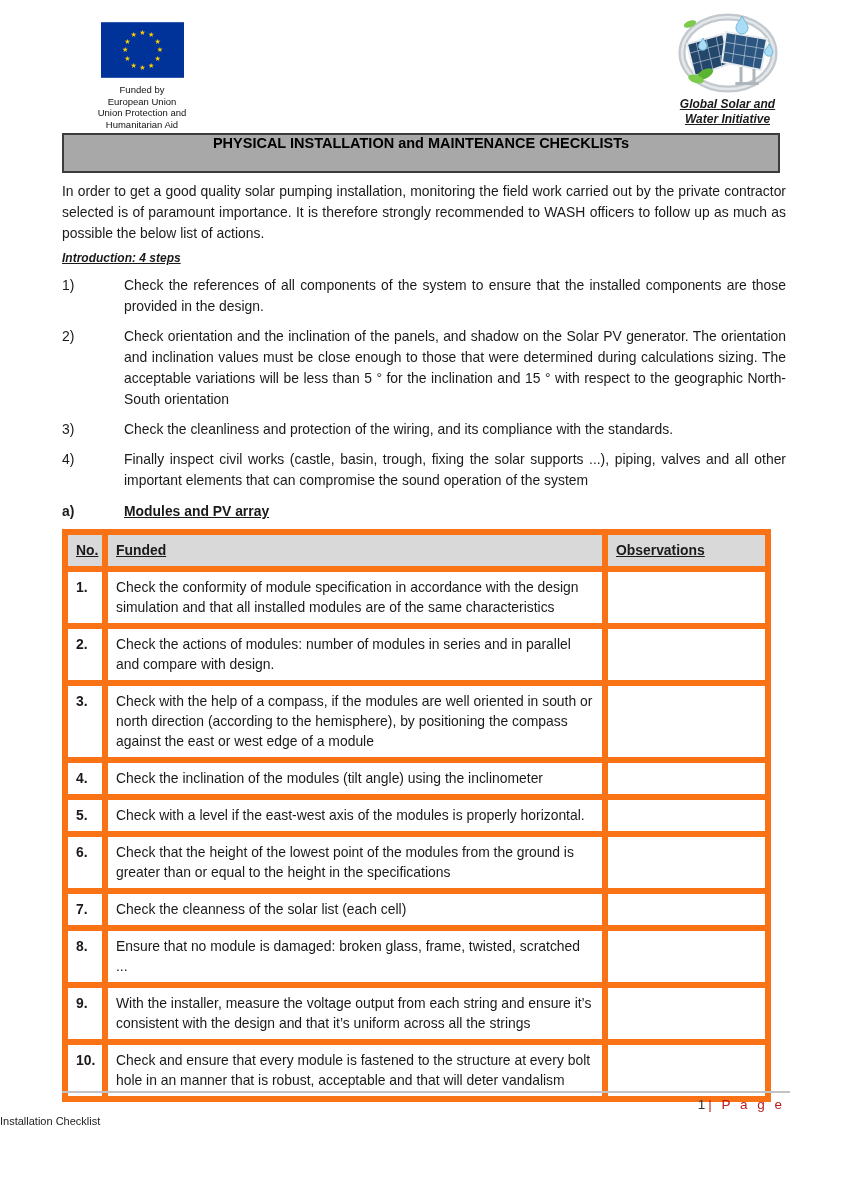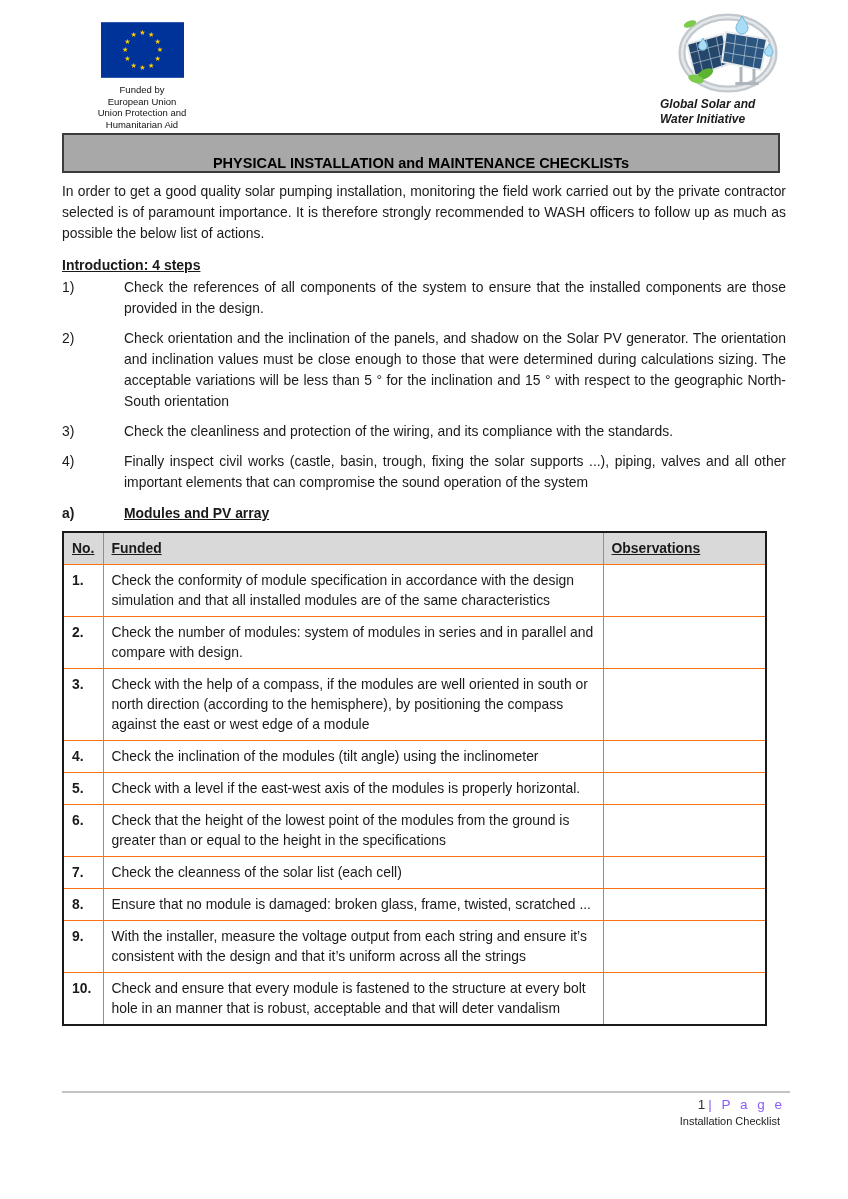--- a/index.html
+++ b/index.html
@@ -15,68 +15,68 @@
     height: 1154px;
     background: #ffffff;
     overflow: hidden;
   }
 
   
   .eu-block { position: absolute; left: 82px; top: 22px; width: 120px; text-align: center; }
   .eu-flag { width: 83px; height: 56px; display: block; margin: 0 auto; }
   .eu-caption { margin-top: 6px; font-size: 9.5px; line-height: 11.5px; color: #111; }
 
-  .gswi-block { position: absolute; left: 660px; top: 12px; width: 135px; text-align: left; }
+  .gswi-block { position: absolute; left: 660px; top: 12px; width: 135px; text-align: center; text-decoration: underline; }
   .gswi-art { width: 118px; height: 82px; display: block; margin: 0 auto; }
   .gswi-caption { margin-top: 3px; font-weight: bold; font-style: italic; font-size: 12px; line-height: 15px; }
 
   
   .title-bar {
     position: absolute; left: 62px; top: 133px; width: 718px; height: 40px;
     background: #a8a8a8; border: 2px solid #3c3c3c;
-    display: flex; align-items: flex-end; justify-content: center;
+    display: flex; align-items: flex-start; justify-content: center;
   }
   .title-bar span { font-weight: bold; font-size: 14.5px; color: #000; }
 
   
   .content { position: absolute; left: 62px; top: 181px; width: 724px; }
-  .para { font-size: 13.9px; line-height: 21px; text-align: justify; margin-bottom: 13px; }
-  .steps-heading { font-size: 14px; font-weight: bold; text-decoration: underline; margin-bottom: 4px; }
+  .para { font-size: 13.9px; line-height: 21px; text-align: justify; margin-bottom: 7px; }
+  .steps-heading { font-size: 12px; font-weight: bold; text-decoration: underline; margin-bottom: 10px; font-style: italic; }
   .steps { list-style: none; margin-bottom: 4px; }
   .step { display: flex; margin-bottom: 9px; }
   .step-num { flex: 0 0 26px; font-size: 13.9px; line-height: 21px; }
   .step-text { flex: 1; font-size: 13.9px; line-height: 21px; text-align: justify; margin-left: 36px; }
   .section-heading { display: flex; margin: 12px 0 10px 0; }
   .section-marker { flex: 0 0 26px; font-weight: bold; font-size: 13.9px; }
   .section-title { font-weight: bold; font-size: 13.9px; text-decoration: underline; padding-left: 36px; }
 
   
   table.checklist {
     border-collapse: collapse; table-layout: fixed;
     width: 703px; border: 2px solid #1a1a1a;
   }
   table.checklist col.c-no { width: 40px; }
   table.checklist col.c-subject { width: 500px; }
   table.checklist col.c-obs { width: 163px; }
   table.checklist th, table.checklist td {
-    border: 1px solid #f97316; vertical-align: top;
+    border: 6px solid #f97316; vertical-align: top;
     padding: 5px 7px 6px 8px; font-size: 13.9px; line-height: 20px;
   }
   table.checklist thead th {
     background: #d9d9d9; text-align: left; font-weight: bold; height: 32px;
   }
   table.checklist thead th span { text-decoration: underline; }
   td.col-no { font-weight: bold; }
 
   
   .footer-rule { position: absolute; left: 62px; top: 1091px; width: 728px; height: 2px; background: #c3c3c3; }
   .page-num { position: absolute; right: 63px; top: 1097px; font-size: 13.5px; }
   .page-num .num { color: #333; }
-  .page-num .rest { color: #8b5cf6; letter-spacing: 3px; margin-left: 3px; }
-  .doc-label { position: absolute; left: 0; top: 1115px; width: 780px; text-align: right; font-size: 11px; color: #222; }
+  .page-num .rest { color: #b91c1c; letter-spacing: 3px; margin-left: 3px; }
+  .doc-label { position: absolute; left: 0; top: 1115px; width: 780px; text-align: left; font-size: 11px; color: #222; }
 </style>
 </head>
 <body>
 
 <div class="page">
 
   <div class="eu-block">
     <svg class="eu-flag" viewBox="0 0 100 67" aria-hidden="true">
       <rect x="0" y="0" width="100" height="67" fill="#003399"></rect>
       <g id="eu-stars" font-size="8.5" fill="#ffcc00" text-anchor="middle">
@@ -186,21 +186,21 @@
         </tr>
       </thead>
       <tbody>
           <tr>
             <td class="col-no">1.</td>
             <td class="col-subject">Check the conformity of module specification in accordance with the design simulation and that all installed modules are of the same characteristics</td>
             <td class="col-observations"></td>
           </tr>
           <tr>
             <td class="col-no">2.</td>
-            <td class="col-subject">Check the number of modules: system of modules in series and in parallel and compare with design.</td>
+            <td class="col-subject">Check the actions of modules: number of modules in series and in parallel and compare with design.</td>
             <td class="col-observations"></td>
           </tr>
           <tr>
             <td class="col-no">3.</td>
             <td class="col-subject">Check with the help of a compass, if the modules are well oriented in south or north direction (according to the hemisphere), by positioning the compass against the east or west edge of a module</td>
             <td class="col-observations"></td>
           </tr>
           <tr>
             <td class="col-no">4.</td>
             <td class="col-subject">Check the inclination of the modules (tilt angle) using the inclinometer</td>

